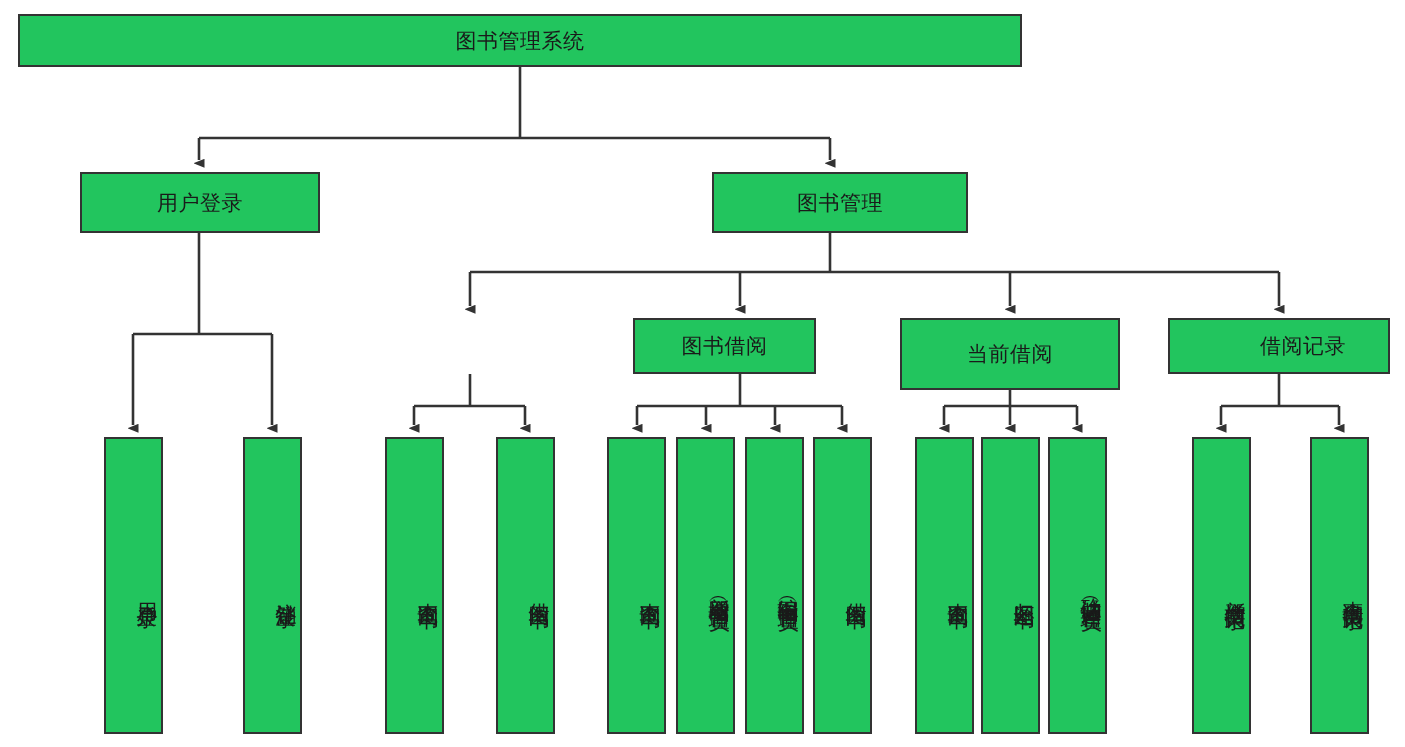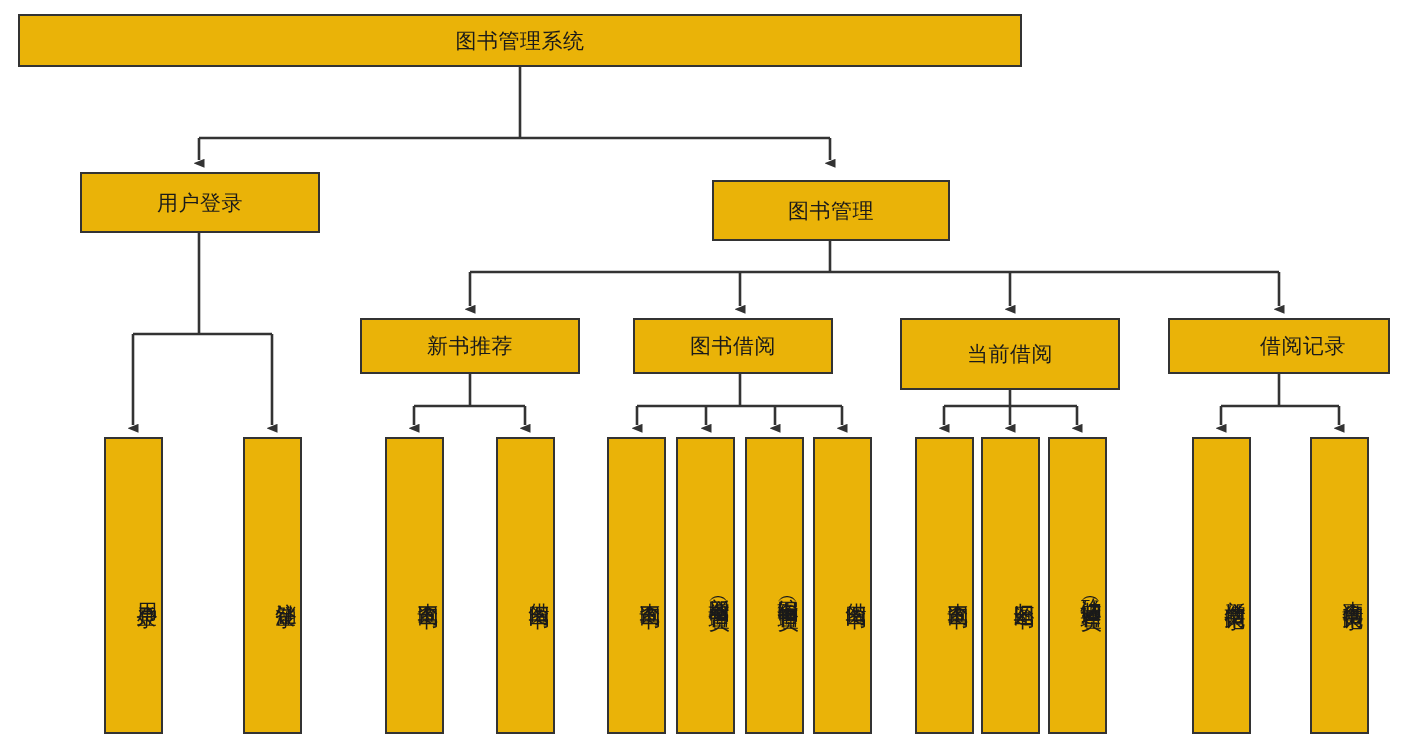--- a/index.html
+++ b/index.html
@@ -21,21 +21,21 @@
     position: absolute;
     left: 0;
     top: 0;
     width: 1405px;
     height: 747px;
   }
   .node {
     position: absolute;
     box-sizing: border-box;
     border: 2.2px solid #333333;
-    background: #eab308;
+    background: #22c55e;
     display: flex;
     align-items: center;
     justify-content: center;
     color: #1a1a1a;
   }
   .node-h {
     font-size: 21px;
     letter-spacing: 0.5px;
     line-height: 1.1;
   }
@@ -119,28 +119,25 @@
     </g>
   </svg>
 
   <div class="node node-h" style="left:18px; top:14px; width:1004px; height:53px;">
     <span>图书管理系统</span>
   </div>
 
   <div class="node node-h" style="left:80px; top:172px; width:240px; height:61px;">
     <span>用户登录</span>
   </div>
-  <div class="node node-h" style="left:712px; top:180px; width:238px; height:61px;">
+  <div class="node node-h" style="left:712px; top:172px; width:256px; height:61px;">
     <span>图书管理</span>
   </div>
 
-  <div class="node node-h" style="left:360px; top:318px; width:220px; height:56px;">
-    <span>新书推荐</span>
-  </div>
-  <div class="node node-h" style="left:633px; top:318px; width:200px; height:56px;">
+  <div class="node node-h" style="left:633px; top:318px; width:183px; height:56px;">
     <span>图书借阅</span>
   </div>
   <div class="node node-h" style="left:900px; top:318px; width:220px; height:72px;">
     <span>当前借阅</span>
   </div>
   <div class="node node-h" style="left:1168px; top:318px; width:222px; height:56px;padding-left:48px;">
     <span>借阅记录</span>
   </div>
 
   <div class="node node-v" style="left:104px; top:437px; width:59px; height:297px;">

